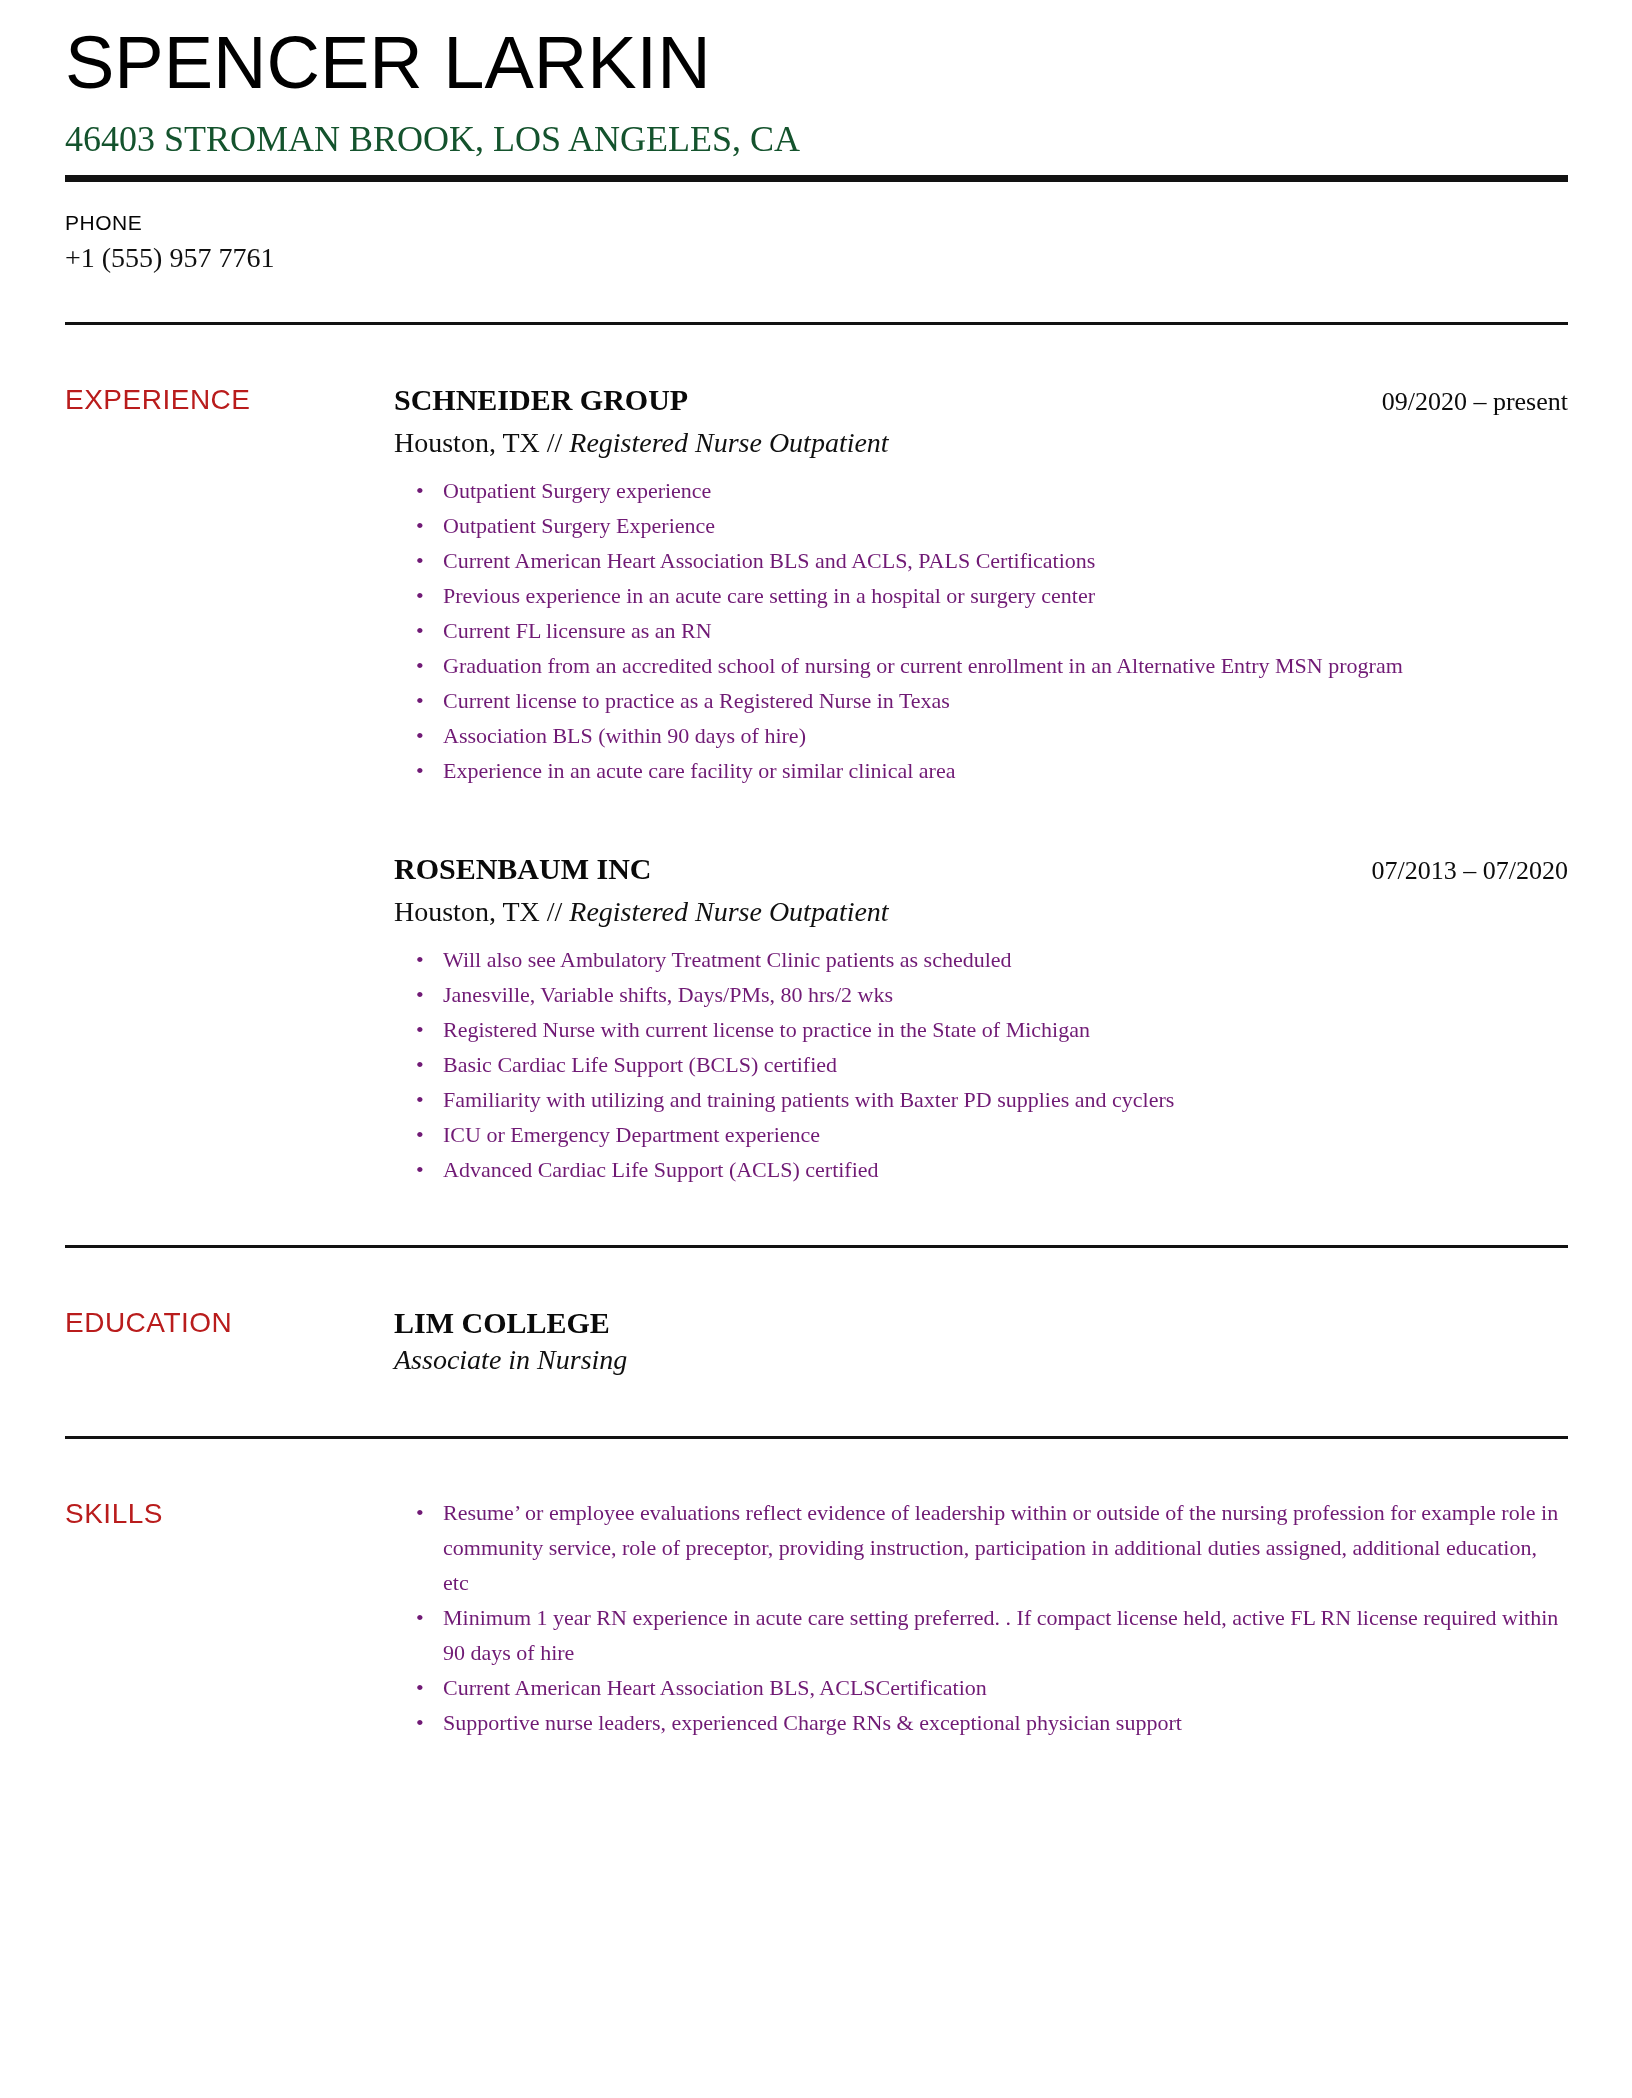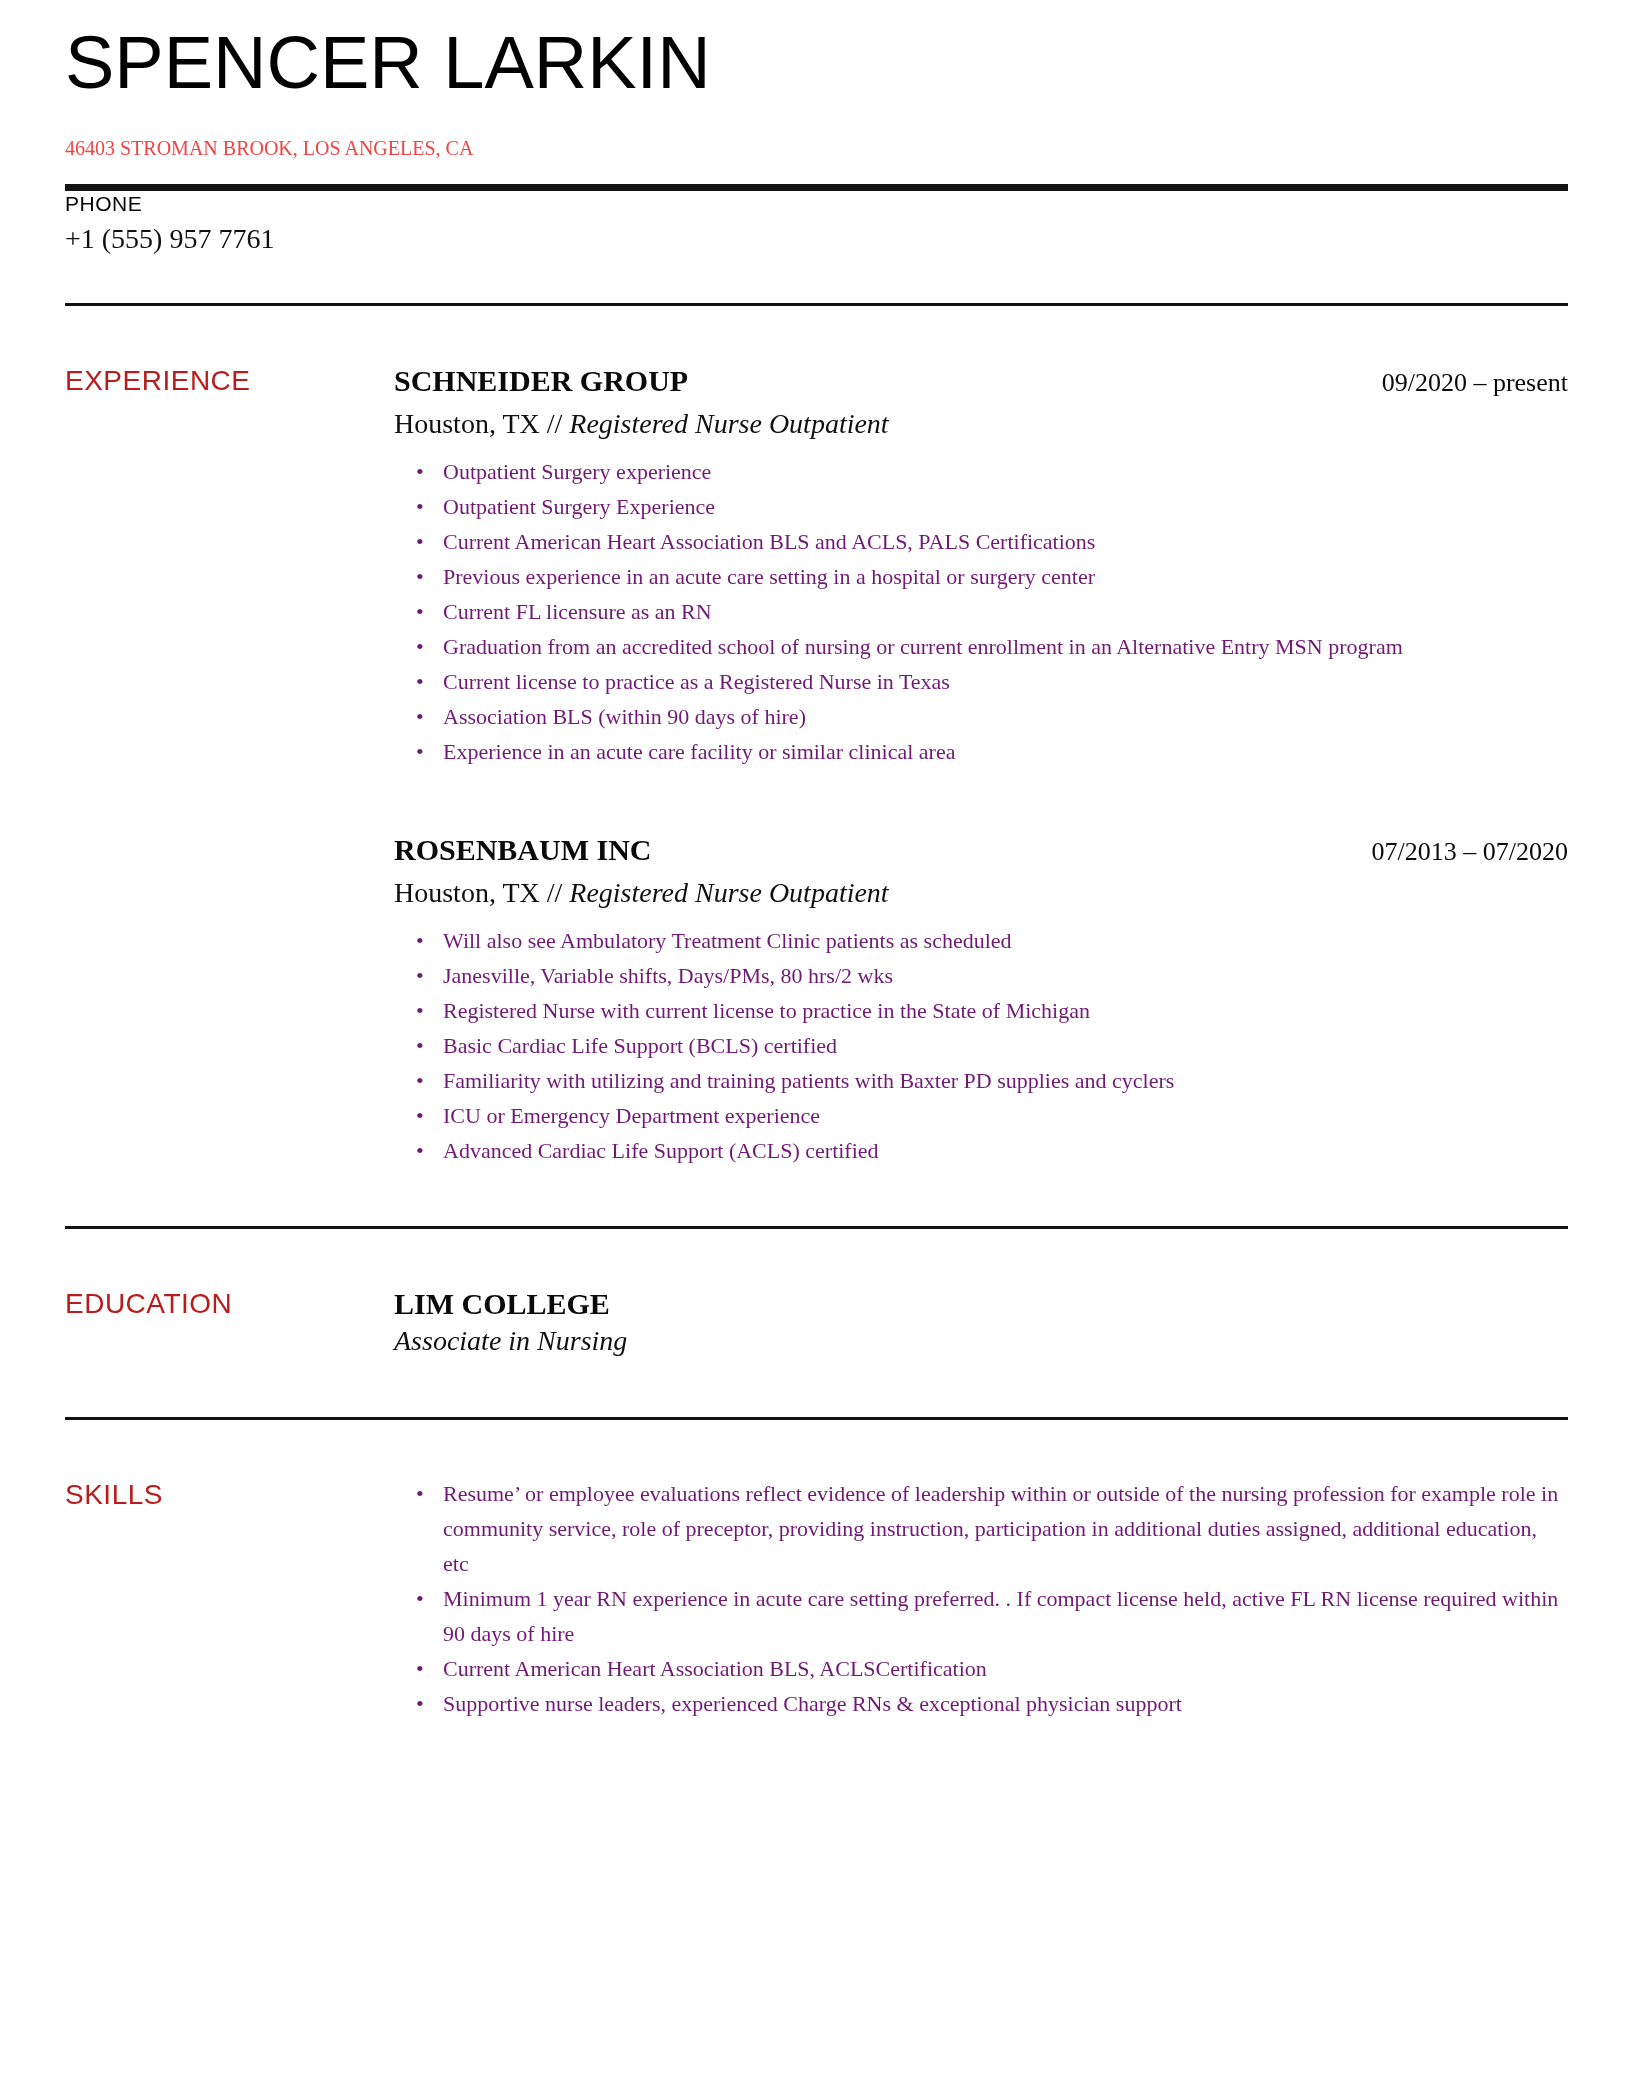--- a/index.html
+++ b/index.html
@@ -17,33 +17,33 @@
   
   .name {
     font-family: "Liberation Sans", sans-serif;
     font-weight: 400;
     font-size: 74px;
     line-height: 85px;
     letter-spacing: 0px;
     color: #000000;
   }
   .address {
-    margin-top: 25px;
-    font-size: 20px;
+    margin-top: 16px;
+    font-size: 36px;
     line-height: 36px;
-    color: #ef4444;
+    color: #14532d;
   }
   
   .rule { background: #121212; width: 100%; }
   .rule.thick { height: 7px; margin-top: 18px; }
   .rule.thin  { height: 3px; }
   .rule.after-contact   { margin-top: 46px; }
   .rule.after-section   { margin-top: 58px; }
   
-  .contact { }
+  .contact { margin-top: 28px; }
   .contact-label {
     font-family: "Liberation Sans", sans-serif;
     font-size: 21px;
     line-height: 26px;
     letter-spacing: 0.5px;
     color: #060606;
   }
   .contact-value {
     margin-top: 4px;
     font-size: 28px;

